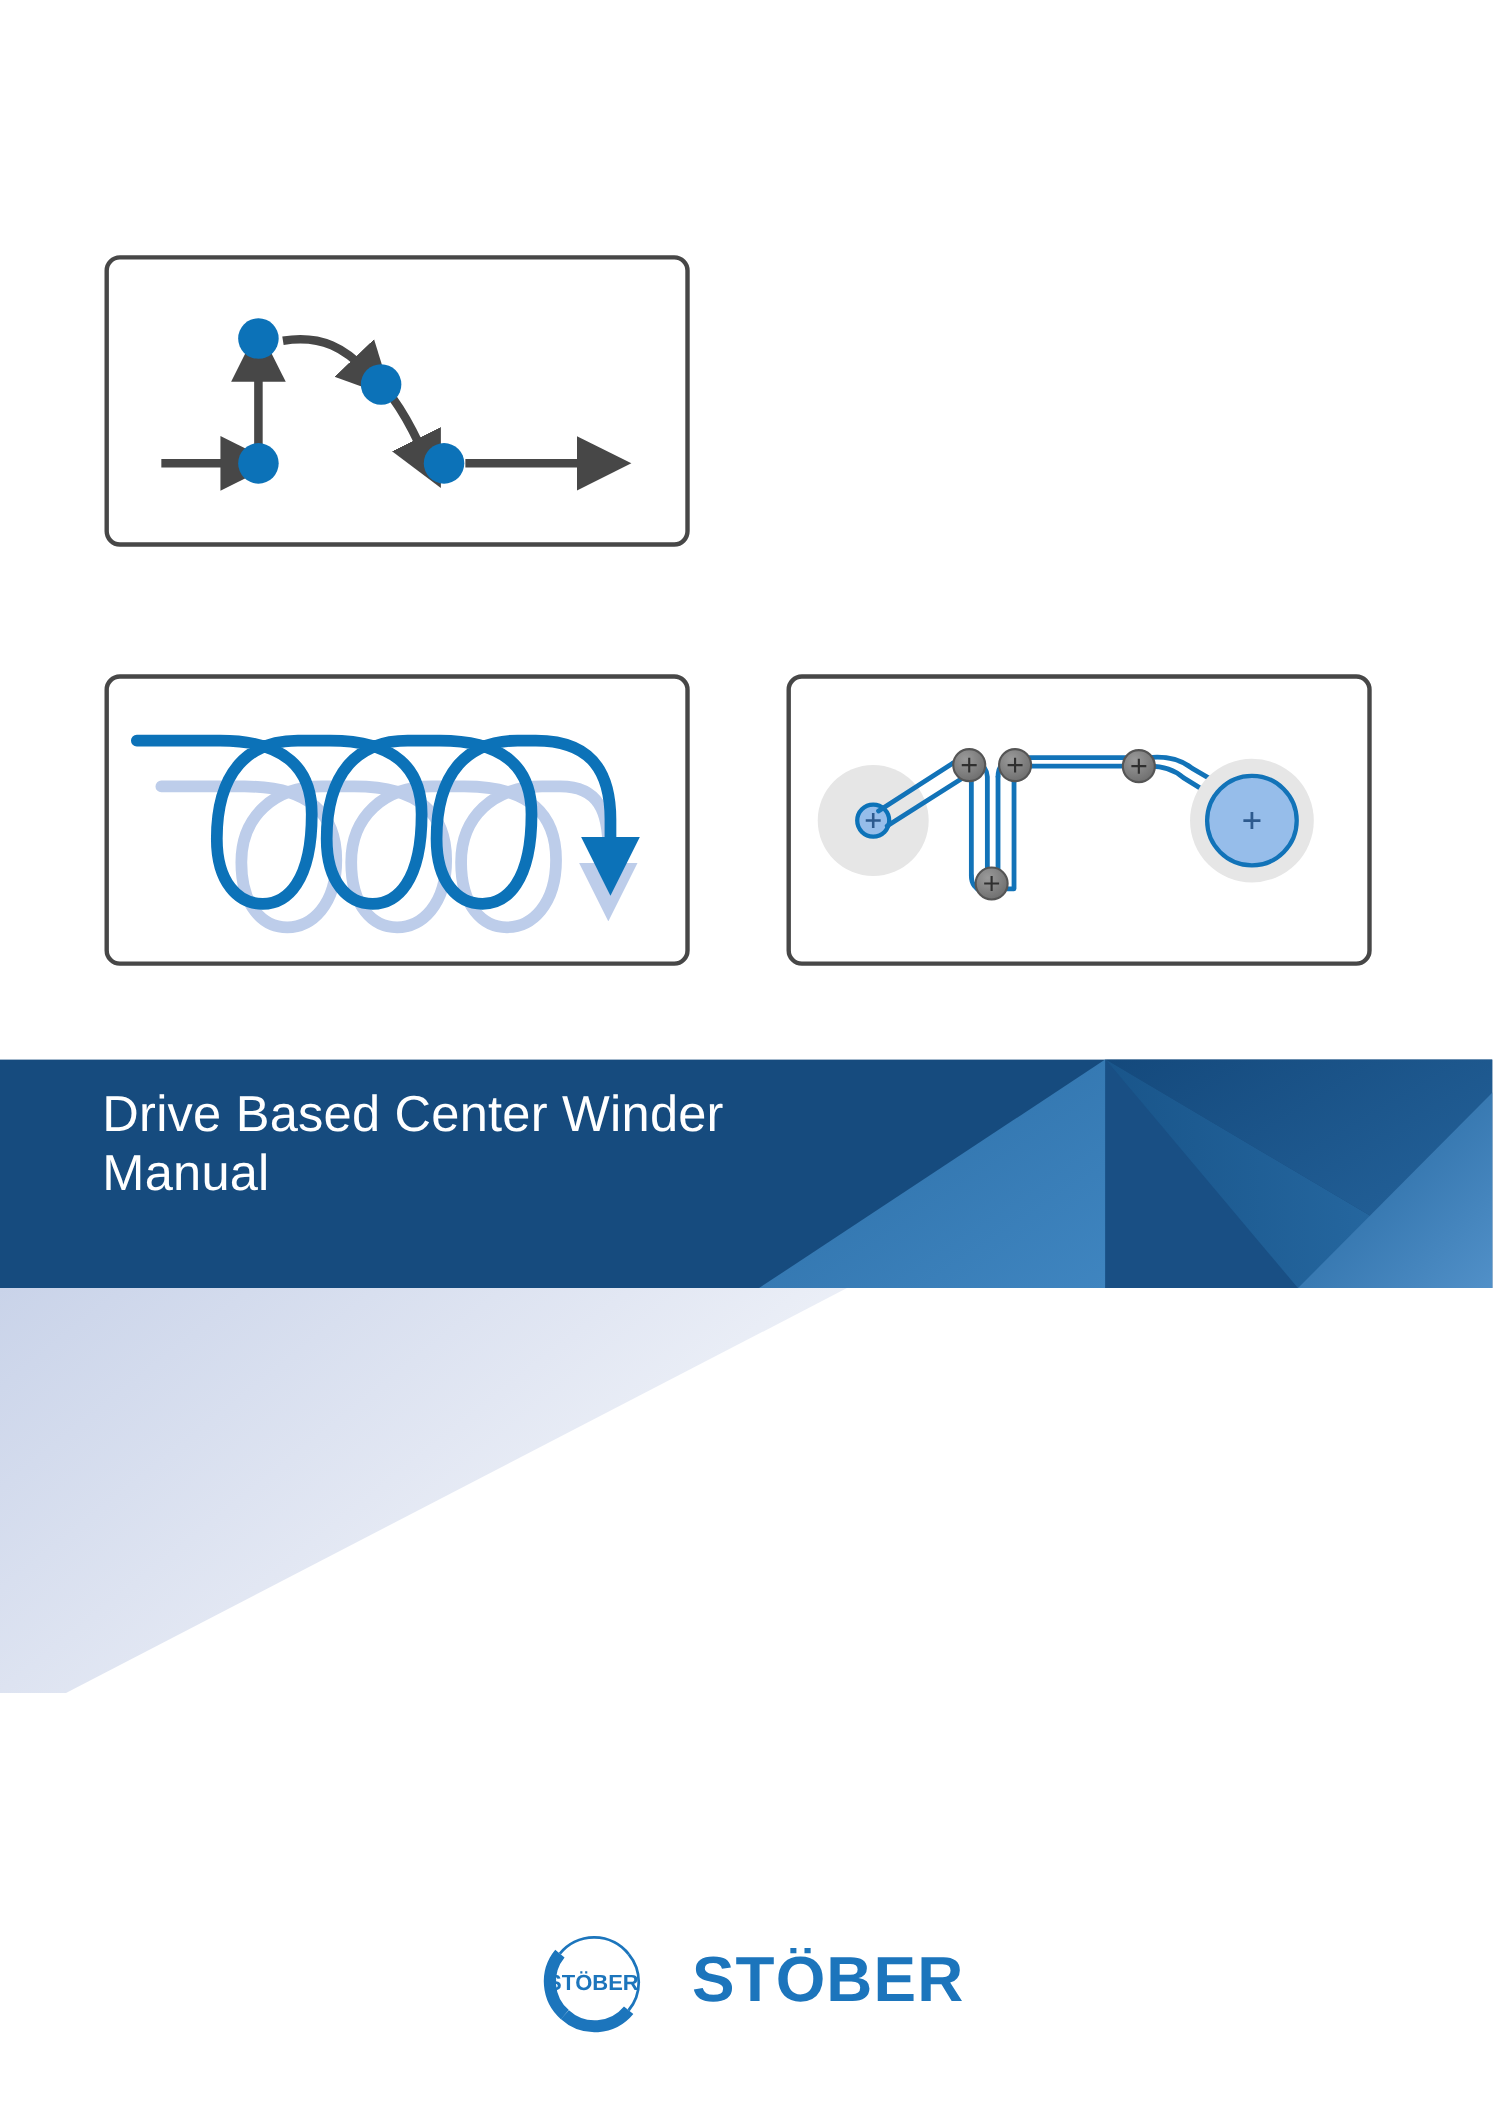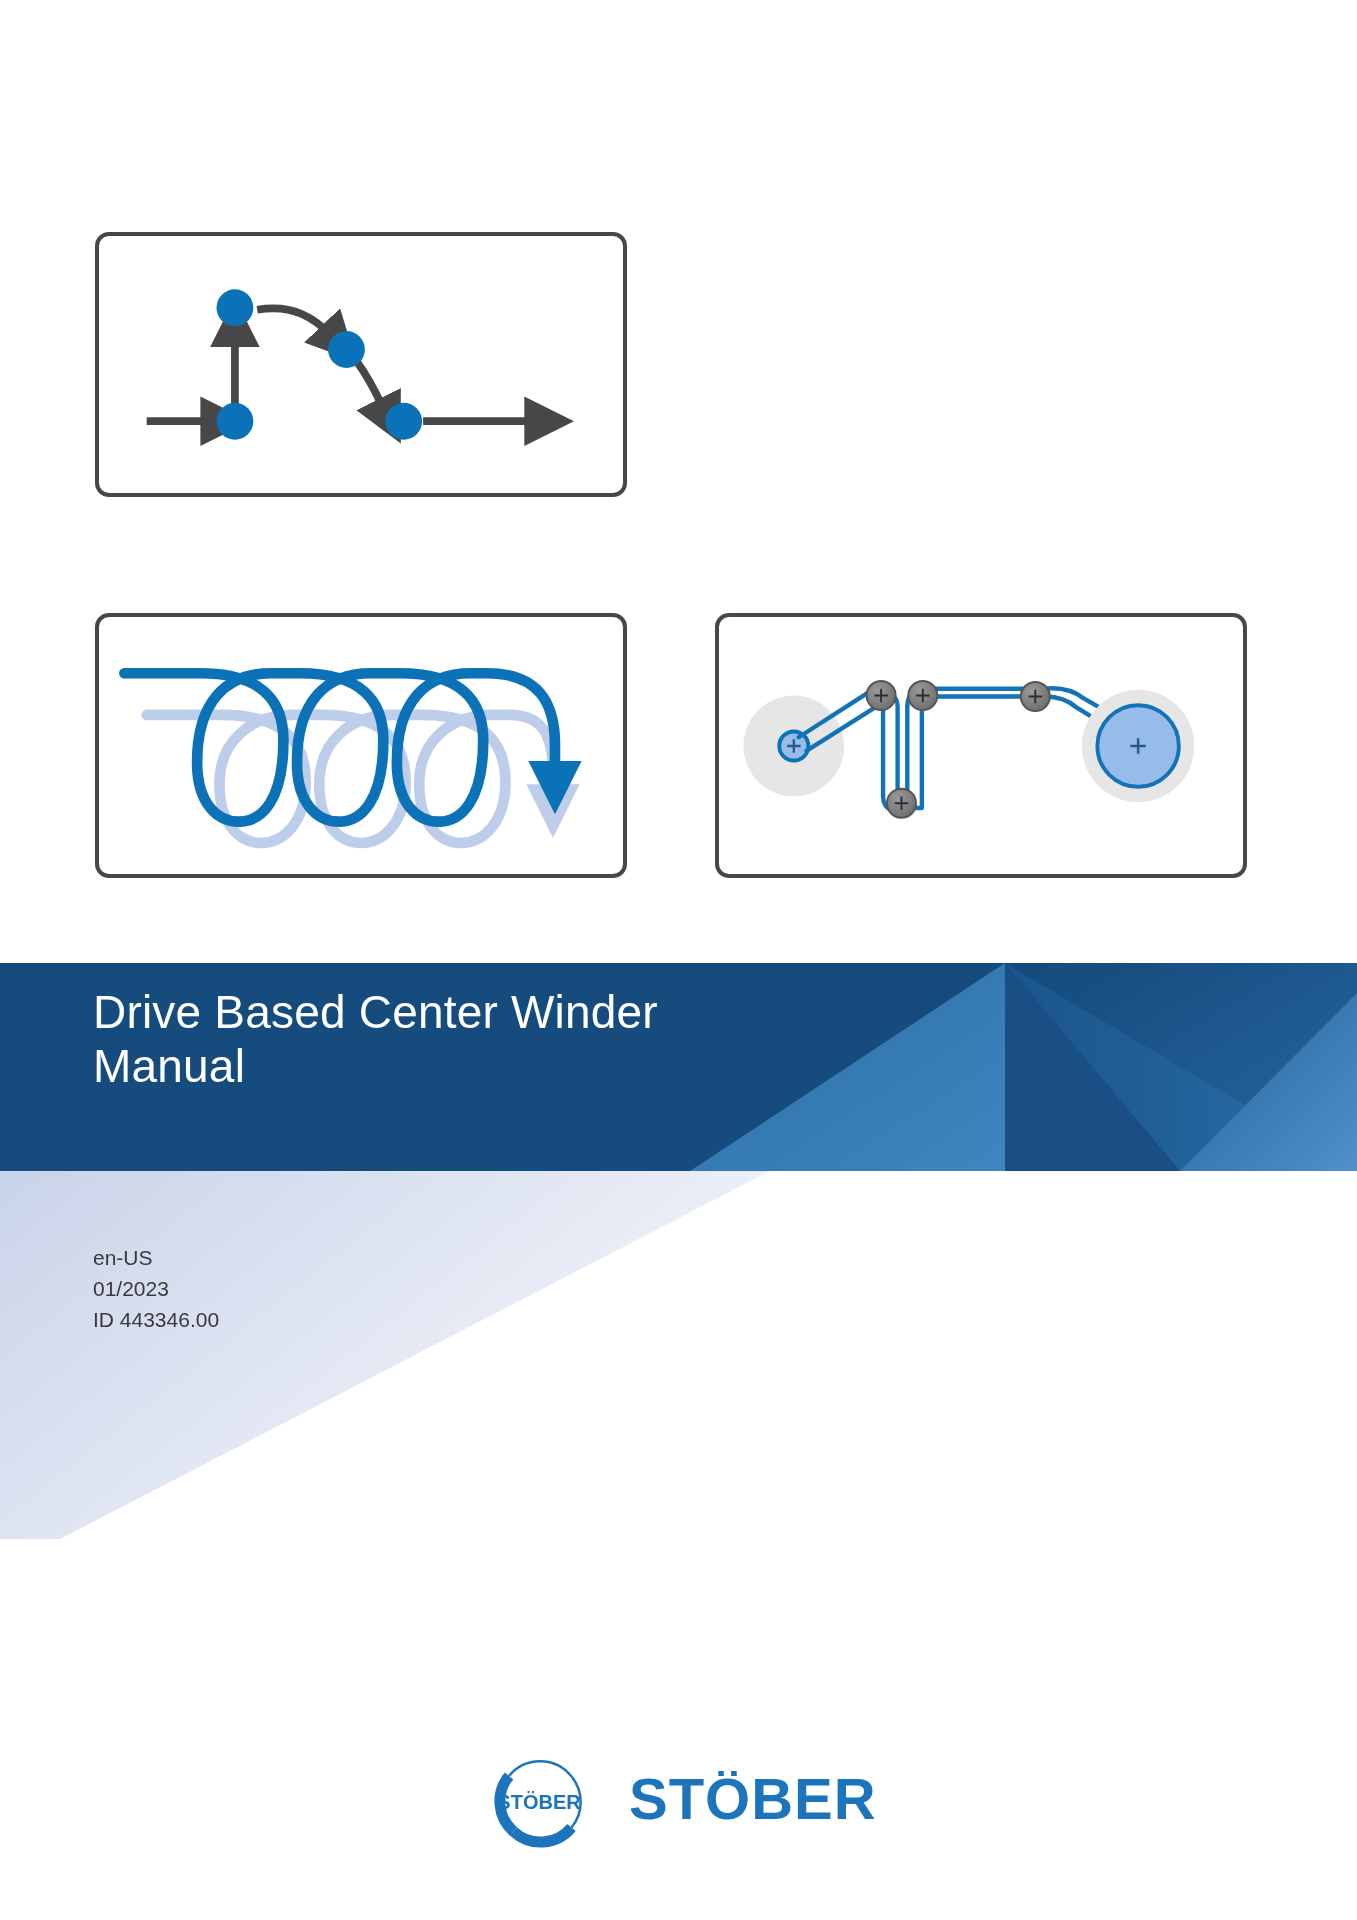--- a/index.html
+++ b/index.html
@@ -296,25 +296,20 @@
           <stop offset="0%" stop-color="#c9d3e9"></stop>
           <stop offset="55%" stop-color="#e2e7f3"></stop>
           <stop offset="100%" stop-color="#f7f9fc"></stop>
         </linearGradient>
       </defs>
       <rect x="0" y="0" width="1357" height="370" fill="#ffffff"></rect>
       <polygon points="0,0 770,0 60,368 0,368" fill="url(#wedge-grad)"></polygon>
     </svg>
   </div>
 
-  <div id="meta-block">
-    <div>en-US</div>
-    <div>01/2023</div>
-    <div>ID 443346.00</div>
-  </div>
 
   <div id="footer-logo">
 
     <svg id="logo-emblem" viewBox="0 0 104 104" xmlns="http://www.w3.org/2000/svg">
 
       <path d="M 84.5,26.5 A 40,40 0 0 0 22,26" fill="none" stroke="#1c75bc" stroke-width="2.5"></path>
       <path d="M 22,26 A 40,40 0 0 0 26.5,81.5" fill="none" stroke="#1c75bc" stroke-width="11"></path>
       <path d="M 26.5,81.5 A 40,40 0 0 0 84.5,77.5" fill="none" stroke="#1c75bc" stroke-width="11"></path>
       <path d="M 84.5,77.5 A 40,40 0 0 0 84.5,26.5" fill="none" stroke="#1c75bc" stroke-width="2.5"></path>
       <text x="52" y="59" text-anchor="middle" font-family="'Liberation Sans', sans-serif" font-size="20" font-weight="bold" fill="#1c75bc">STÖBER</text>

